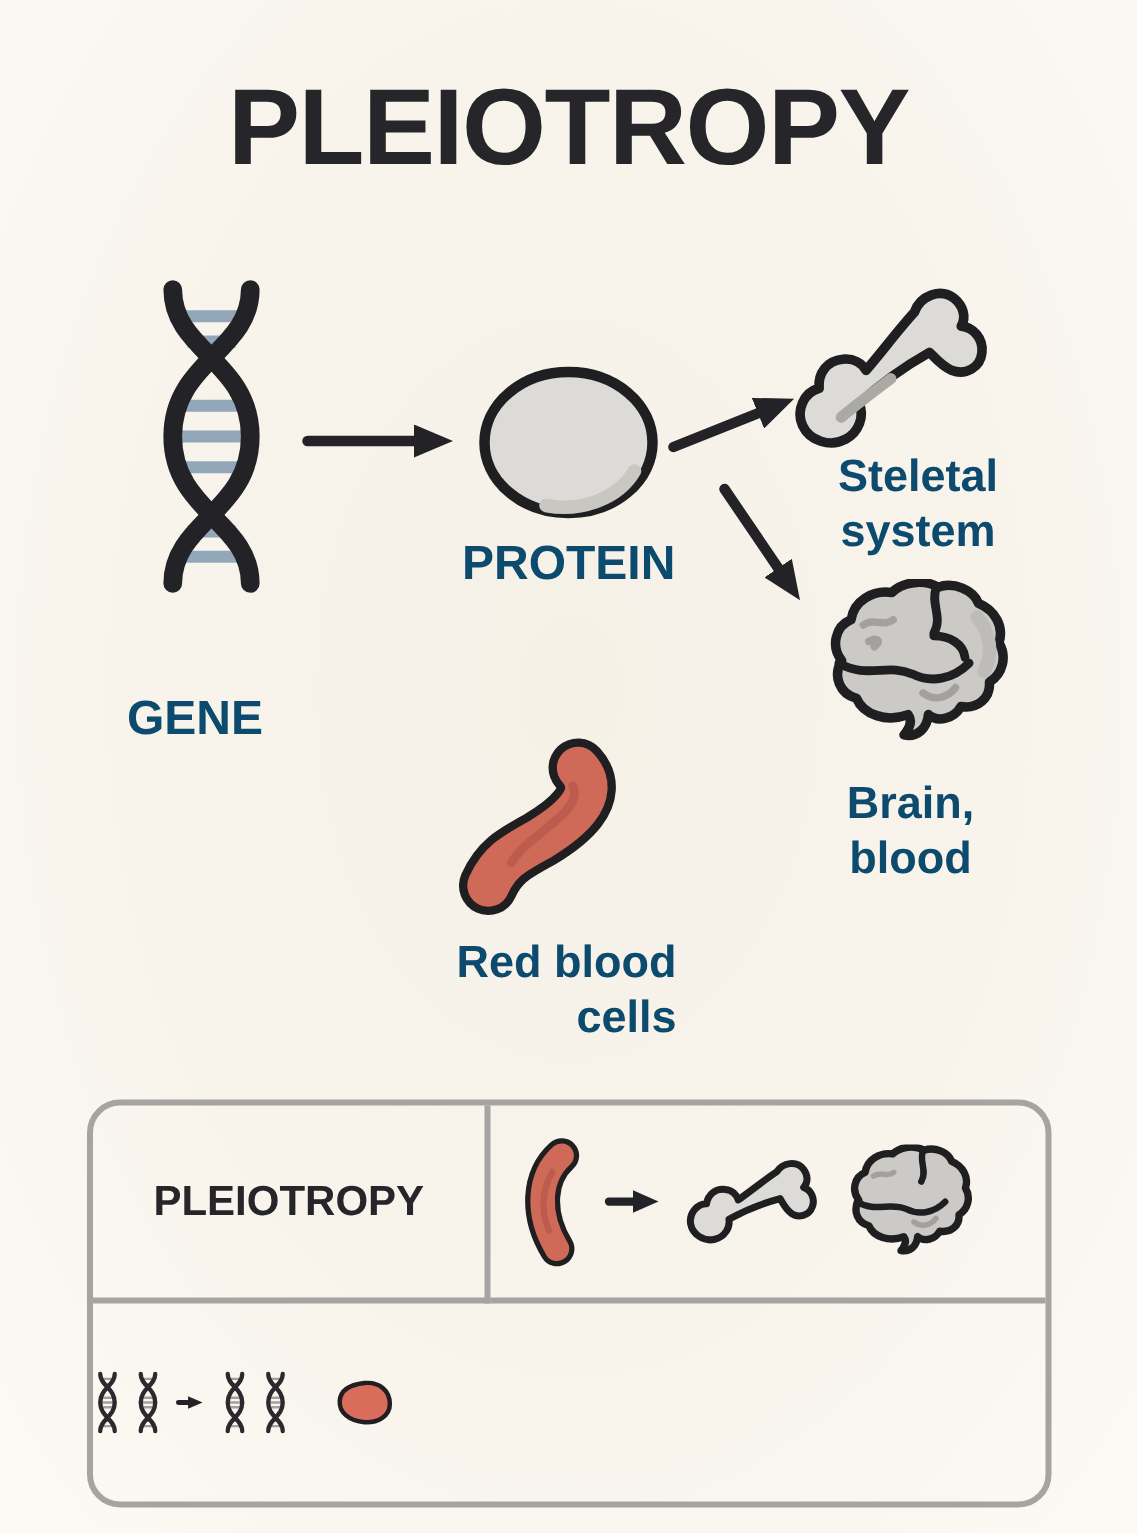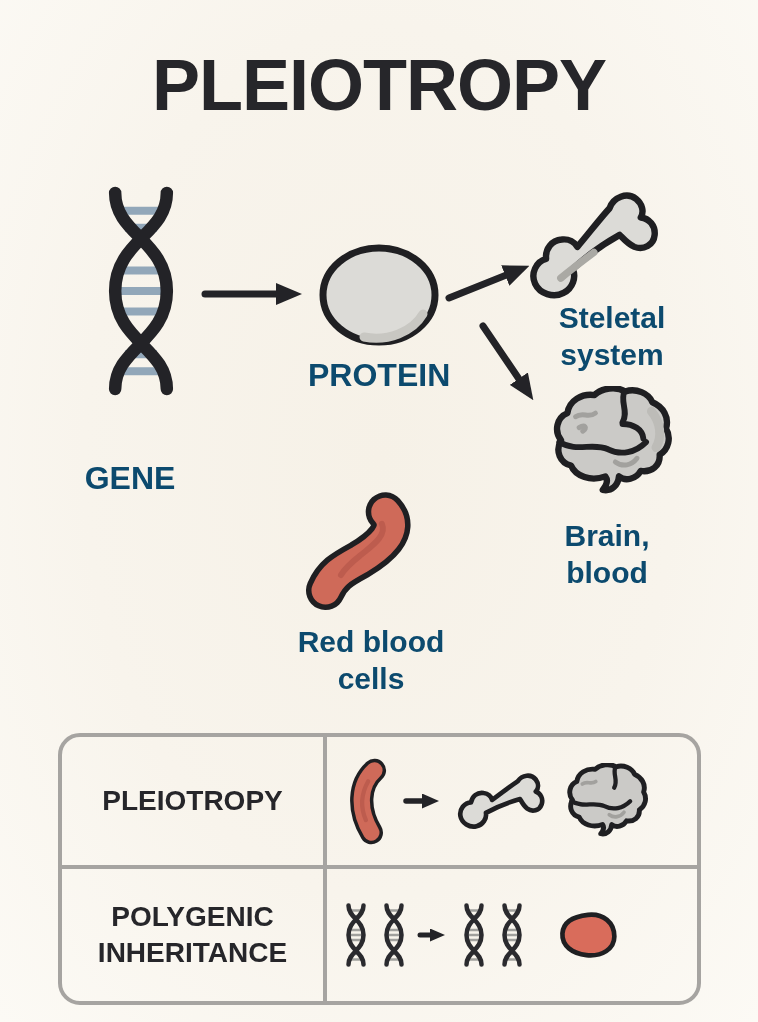--- a/index.html
+++ b/index.html
@@ -111,21 +111,21 @@
   </g>
 </svg>
 <div class="abs lbl lbl-med" style="left:527px;top:518px;width:160px;">Brain,
 blood</div>
 
 <svg class="abs" style="left:300px;top:488px;" width="128" height="128" viewBox="0 0 150 150">
   <path d="M100,28 C120,50 90,72 70,84 C48,96 38,102 30,120" fill="none" stroke="#1f1f22" stroke-width="46" stroke-linecap="round"></path>
   <path d="M100,28 C120,50 90,72 70,84 C48,96 38,102 30,120" fill="none" stroke="#cf6a59" stroke-width="33" stroke-linecap="round"></path>
   <path d="M96,42 C102,56 84,68 72,78 C62,86 54,92 48,102" fill="none" stroke="#bd5c4e" stroke-width="7" stroke-linecap="round"></path>
 </svg>
-<div class="abs lbl lbl-med" style="left:291px;top:624px;width:160px;">Red blood
+<div class="abs lbl lbl-med" style="left:291px;top:624px;width:160px;text-align:right;">Red blood
 cells</div>
 
 <div class="cmp-table">
   <div class="cell b-r b-b cell-term">PLEIOTROPY</div>
 
   <div class="cell b-b cell-icons">
     <svg width="56" height="87" viewBox="0 0 72 112">
       <path d="M52,16 C32,34 30,66 48,96" fill="none" stroke="#1f1f22" stroke-width="30" stroke-linecap="round"></path>
       <path d="M52,16 C32,34 30,66 48,96" fill="none" stroke="#cf6a59" stroke-width="21" stroke-linecap="round"></path>
       <path d="M44,30 C35,46 34,64 41,80" fill="none" stroke="#bd5c4e" stroke-width="5.5" stroke-linecap="round"></path>
@@ -151,22 +151,20 @@
         <path d="M92,6 C87,18 97,28 90,40"></path>
         <path d="M20,62 C40,74 56,62 74,70 C88,77 104,74 116,62"></path>
       </g>
       <g fill="none" stroke="#a2a19e" stroke-width="6" stroke-linecap="round">
         <path d="M38,34 C46,28 52,36 60,30"></path>
         <path d="M82,84 C90,90 100,88 106,80"></path>
       </g>
     </svg>
   </div>
 
-  <div class="cell b-r cell-term">POLYGENIC
-INHERITANCE</div>
 
   <div class="cell cell-icons row2">
     <svg width="30" height="82" viewBox="0 0 60 130">
       <g stroke="#a0a09d" stroke-width="5">
         <line x1="18" y1="16" x2="42" y2="16"></line>
           <line x1="21" y1="27" x2="39" y2="27"></line>
         <line x1="20" y1="55" x2="40" y2="55"></line>
           <line x1="17" y1="65" x2="43" y2="65"></line>
           <line x1="20" y1="75" x2="40" y2="75"></line>
         <line x1="21" y1="103" x2="39" y2="103"></line>

